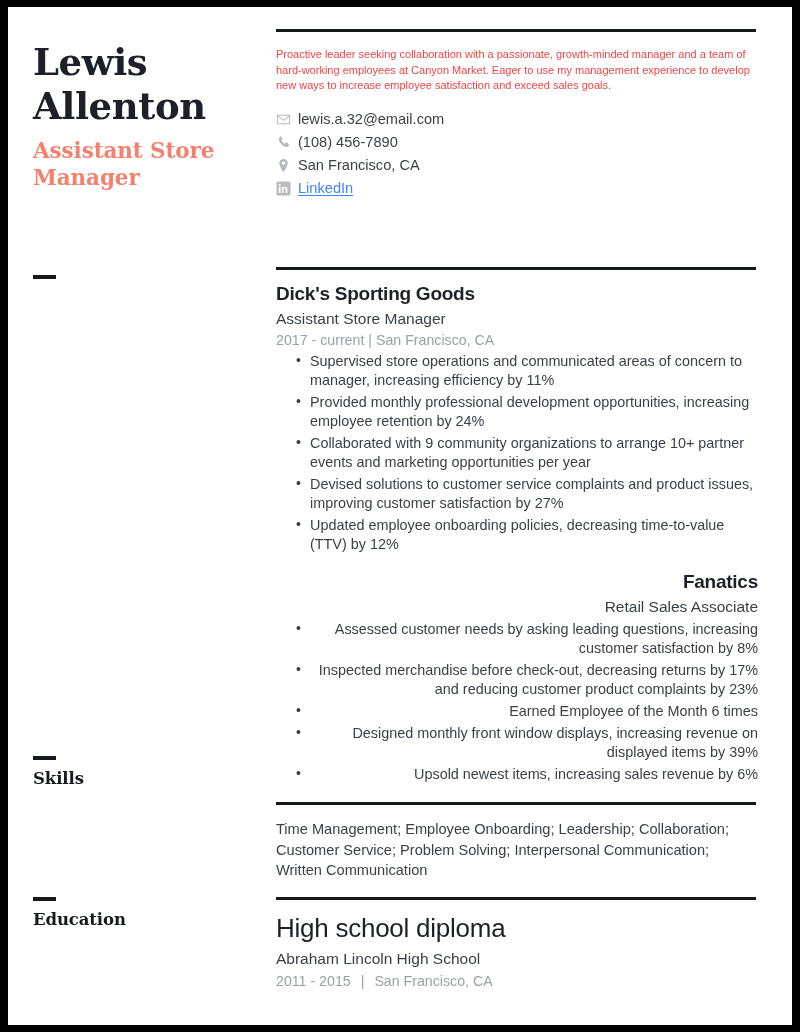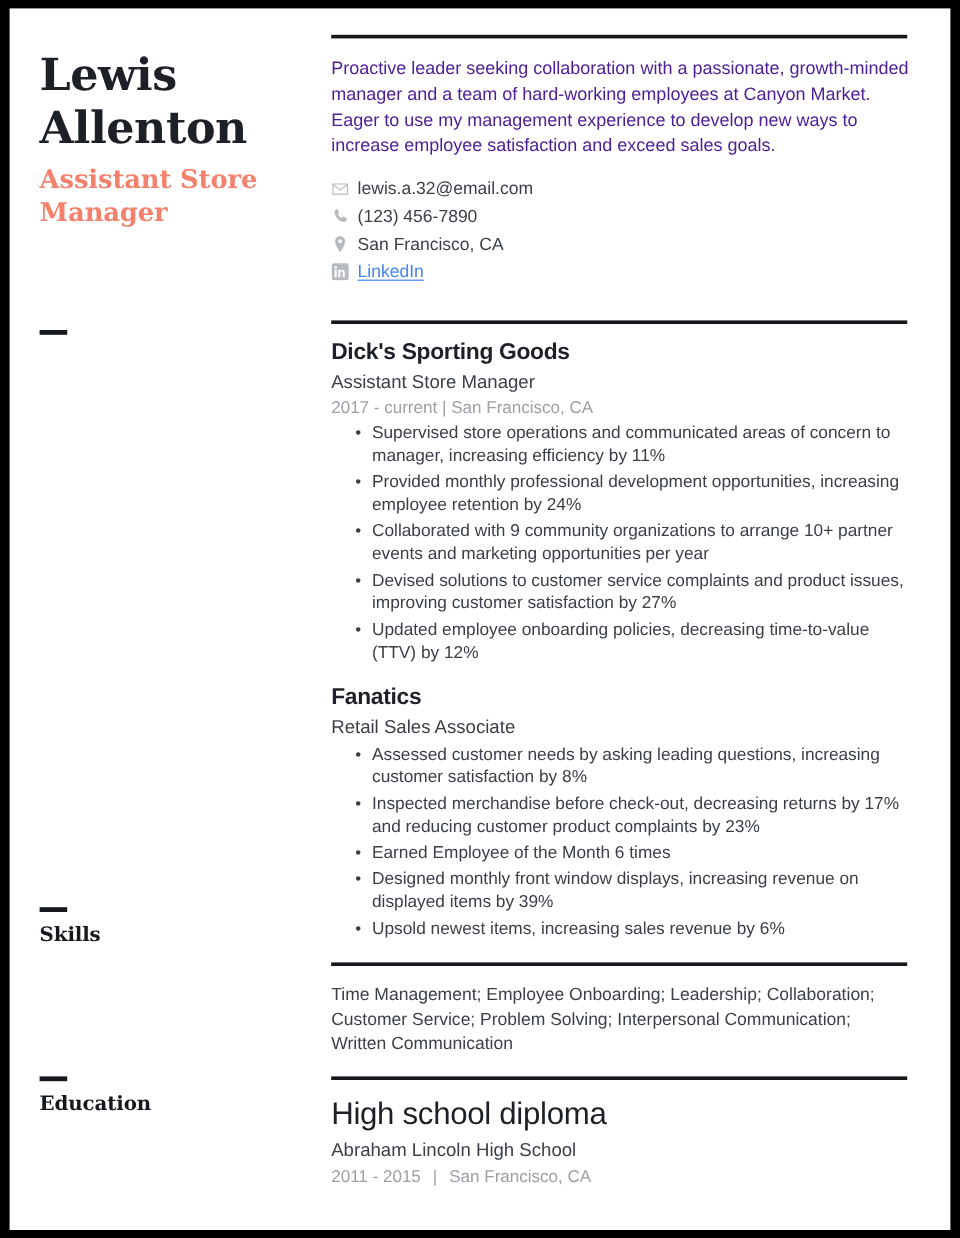--- a/index.html
+++ b/index.html
@@ -93,23 +93,23 @@
     width: 480px;
   }
 
   .block {
     position: absolute;
     left: 0;
     width: 482px;
   }
 
   .summary {
-    font-size: 15px;
+    font-size: 11px;
     line-height: 1.42;
-    color: #4c1d95;
+    color: #ef4444;
     margin-top: 15px;
   }
 
   
   .contact-list {
     list-style: none;
     margin-top: 14px;
   }
 
   .contact-item {
@@ -254,21 +254,21 @@
             </span>
             <span>lewis.a.32@email.com</span>
           </li>
 
           <li class="contact-item">
             <span class="c-icon">
               <svg width="15" height="15" viewBox="0 0 16 16" fill="currentColor">
                   <path d="M4.2 1.3c.4-.2.9-.1 1.2.3l1.5 2c.3.4.2.9-.1 1.2l-1 .8c.7 1.6 2 2.9 3.6 3.6l.8-1c.3-.4.8-.5 1.2-.2l2 1.5c.4.3.5.8.3 1.2l-.8 1.5c-.3.5-.8.8-1.4.7C7.2 12.4 3.6 8.8 3 4.3c-.1-.6.2-1.2.7-1.4l.5-1.6z"></path>
                 </svg>
             </span>
-            <span>(123) 456-7890</span>
+            <span>(108) 456-7890</span>
           </li>
 
           <li class="contact-item">
             <span class="c-icon">
               <svg width="15" height="15" viewBox="0 0 16 16" fill="currentColor">
                   <path d="M8 1C5.5 1 3.5 3 3.5 5.5 3.5 9 8 15 8 15s4.5-6 4.5-9.5C12.5 3 10.5 1 8 1zm0 6.2a1.8 1.8 0 110-3.6 1.8 1.8 0 010 3.6z"></path>
                 </svg>
             </span>
             <span>San Francisco, CA</span>
           </li>
@@ -299,21 +299,21 @@
           </div>
           <ul class="bullets">
             <li>Supervised store operations and communicated areas of concern to manager, increasing efficiency by 11%</li>
             <li>Provided monthly professional development opportunities, increasing employee retention by 24%</li>
             <li>Collaborated with 9 community organizations to arrange 10+ partner events and marketing opportunities per year</li>
             <li>Devised solutions to customer service complaints and product issues, improving customer satisfaction by 27%</li>
             <li>Updated employee onboarding policies, decreasing time-to-value (TTV) by 12%</li>
           </ul>
         </div>
 
-        <div style="margin-top:17px;">
+        <div style="margin-top:17px;text-align:right;">
           <div class="entry-company">Fanatics</div>
           <div class="entry-role">Retail Sales Associate</div>
           <ul class="bullets">
             <li>Assessed customer needs by asking leading questions, increasing customer satisfaction by 8%</li>
             <li>Inspected merchandise before check-out, decreasing returns by 17% and reducing customer product complaints by 23%</li>
             <li>Earned Employee of the Month 6 times</li>
             <li>Designed monthly front window displays, increasing revenue on displayed items by 39%</li>
             <li>Upsold newest items, increasing sales revenue by 6%</li>
           </ul>
         </div>

